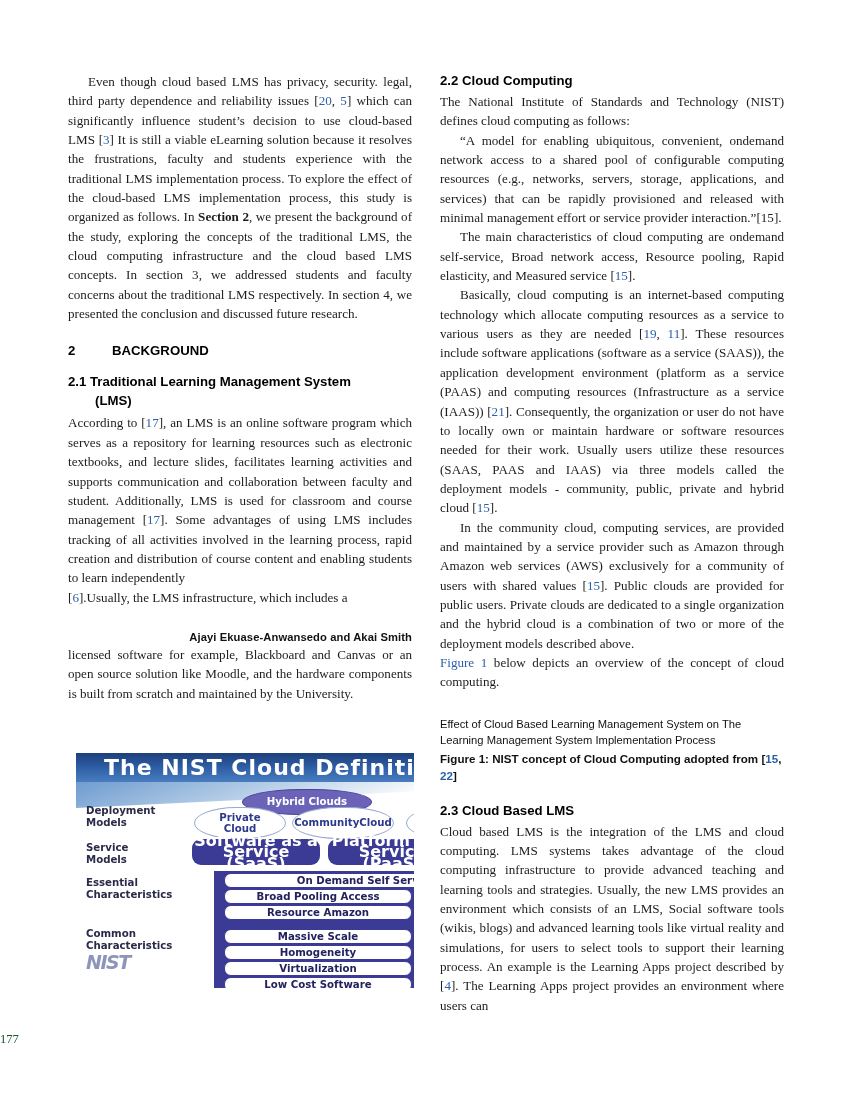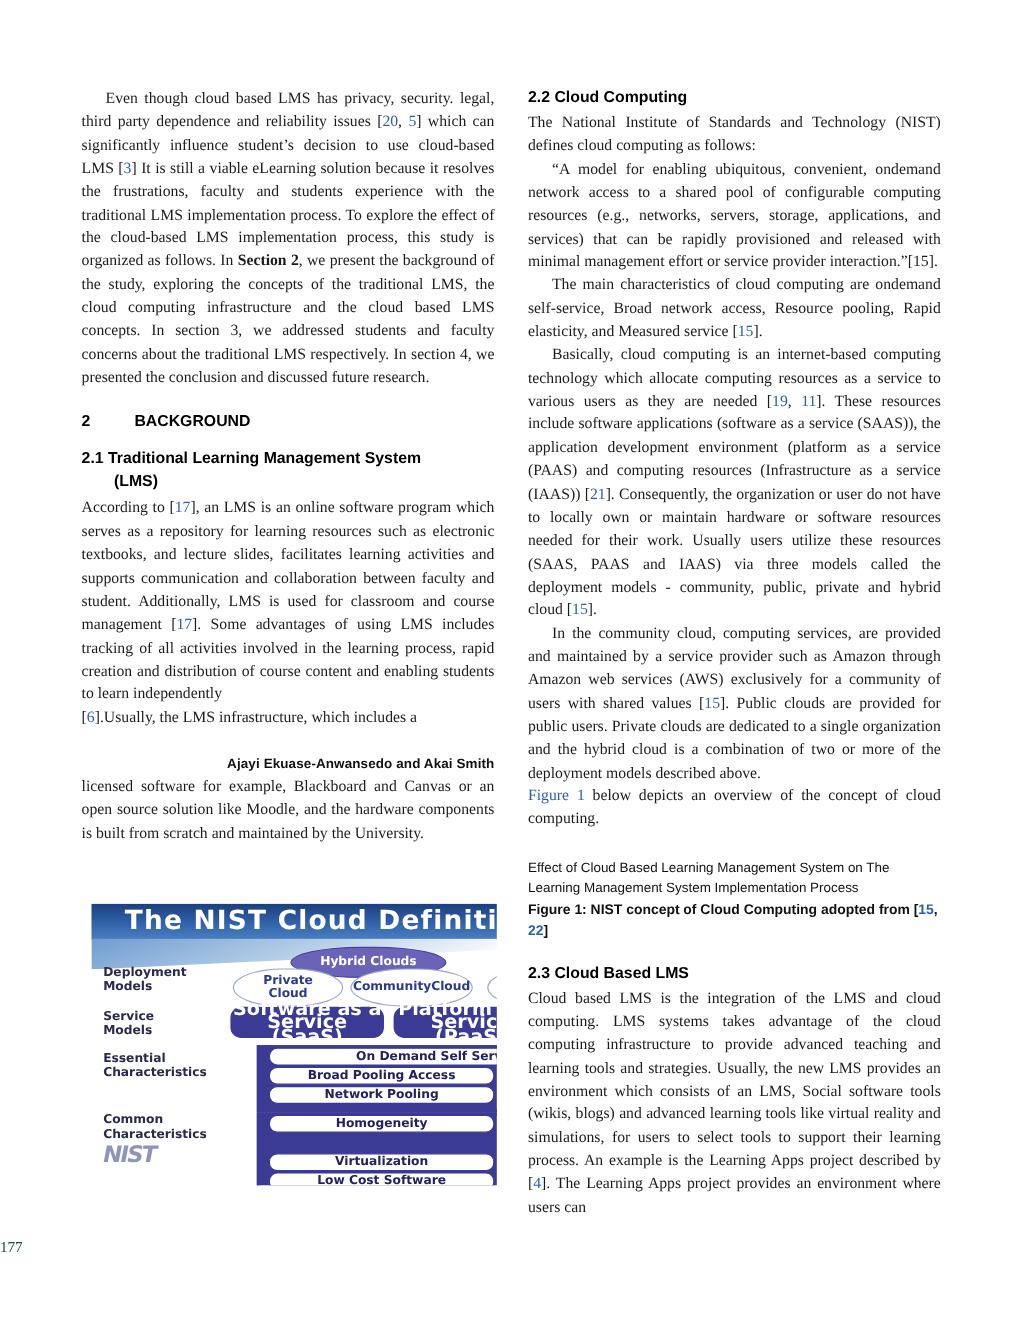--- a/index.html
+++ b/index.html
@@ -329,29 +329,29 @@
 
       <div class="grpbox" style="left:138px; top:118px; width:300px; height:50px;"></div>
       <div class="bar" style="left:148px; top:120px; width:282px; height:13px;">
         <span>On Demand Self Service</span>
       </div>
       <div class="bar" style="left:148px; top:136px; width:186px; height:13px;">
         <span>Broad Pooling Access</span>
       </div>
 
       <div class="bar" style="left:148px; top:152px; width:186px; height:13px;">
-        <span>Network Pooling</span>
+        <span>Resource Amazon</span>
       </div>
 
       <div class="grpbox" style="left:138px; top:174px; width:300px; height:66px;"></div>
       <div class="bar" style="left:148px; top:176px; width:186px; height:13px;">
         <span>Massive Scale</span>
       </div>
 
-      <div class="bar" style="left:148px; top:176px; width:186px; height:13px;">
+      <div class="bar" style="left:148px; top:192px; width:186px; height:13px;">
         <span>Homogeneity</span>
       </div>
 
       <div class="bar" style="left:148px; top:208px; width:186px; height:13px;">
         <span>Virtualization</span>
       </div>
 
       <div class="bar" style="left:148px; top:224px; width:186px; height:13px;">
         <span>Low Cost Software</span>
       </div>

